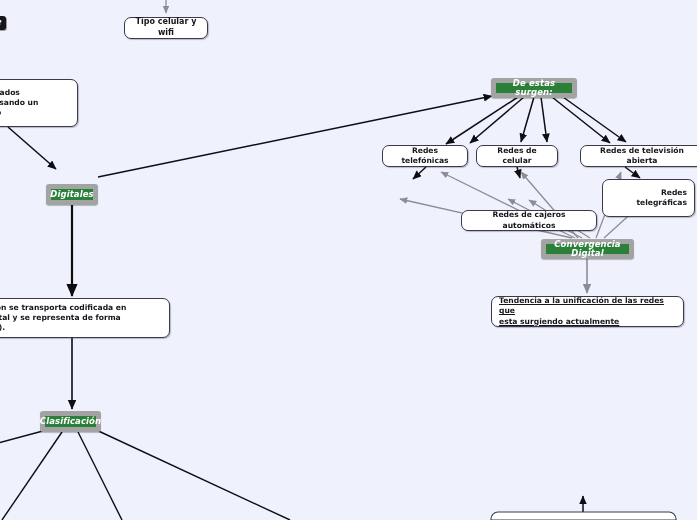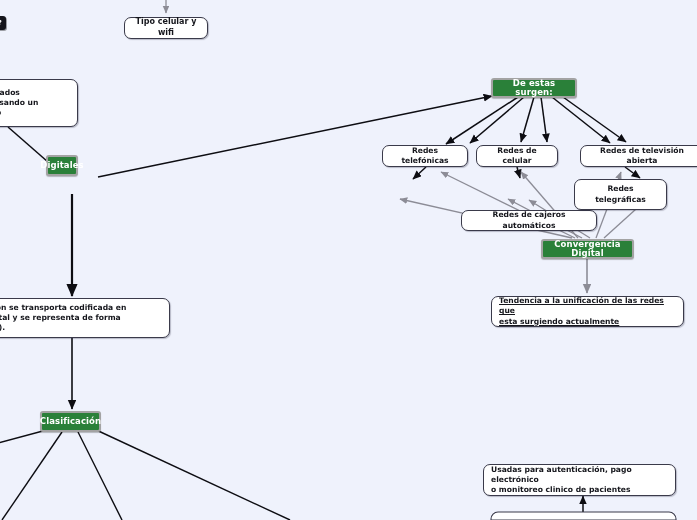--- a/index.html
+++ b/index.html
@@ -18,28 +18,29 @@
     box-sizing:border-box;
     display:flex;align-items:center;justify-content:center;
     text-align:center;
     font-weight:bold;
     z-index:5;
   }
 
   
   .green{
     background:#2a8039;
-    border:2px solid #a3a3a3;
+    border:5px solid #a3a3a3;
     border-radius:3px;
     color:#ffffff;
     font-size:8.5px;
     letter-spacing:.1px;
     padding:4px 8px;
     box-shadow:0 1px 1px rgba(0,0,0,.25);
     line-height:1.1;
+    font-style:italic;
   }
 
   
   .white{
     background:#ffffff;
     border:1px solid #3a3a4a;
     border-radius:7px;
     color:#15161c;
     font-size:7.6px;
     line-height:1.35;
@@ -146,38 +147,36 @@
   </svg>
 
   <div class="badge" style="left:-16px;top:16px;">ed?</div>
 
   <div class="node white lbl" style="left:124px;top:17px;width:84px;height:22px;">Tipo celular y wifi</div>
 
   <div class="node white note" style="left:-44px;top:79px;width:122px;height:48px;white-space:pre-line;">s conectados
 chivos usando un
 mbrico o</div>
 
-  <div class="node green" style="left:46px;top:155px;width:32px;height:21px;">Digitales</div>
+  <div class="node green" style="left:46px;top:184px;width:52px;height:21px;">Digitales</div>
 
   <div class="node white note" style="left:-50px;top:298px;width:220px;height:40px;white-space:pre-line;">nformación se transporta codificada en
 mato digital y se representa de forma
 aria(0 y 1).</div>
 
   <div class="node green" style="left:40px;top:411px;width:61px;height:21px;">Clasificación</div>
 
   <div class="node green" style="left:491px;top:78px;width:86px;height:20px;">De estas surgen:</div>
 
   <div class="node white" style="left:382px;top:145px;width:86px;height:22px;">Redes telefónicas</div>
   <div class="node white" style="left:476px;top:145px;width:82px;height:22px;border-radius:7px;">Redes de celular</div>
   <div class="node white" style="left:580px;top:145px;width:124px;height:22px;">Redes de televisión abierta</div>
 
   <div class="node white" style="left:461px;top:179px;width:136px;height:21px;margin-top:31px;">Redes de cajeros automáticos</div>
-  <div class="node white" style="left:574px;top:179px;width:93px;height:31px;">Redes telegráficas</div>
+  <div class="node white" style="left:602px;top:179px;width:93px;height:38px;text-align:right;">Redes telegráficas</div>
 
   <div class="node green" style="left:541px;top:239px;width:93px;height:20px;">Convergencia Digital</div>
 
   <div class="node white note" style="left:491px;top:296px;width:193px;height:31px;white-space:pre-line;text-decoration:underline;">Tendencia a la unificación de las redes que
 esta surgiendo actualmente</div>
 
-  <div class="node white note" style="left:483px;top:464px;width:193px;height:32px;white-space:pre-line;">Usadas para autenticación, pago electrónico
-o monitoreo clinico de pacientes</div>
 
 </div>
 
 </body></html>

